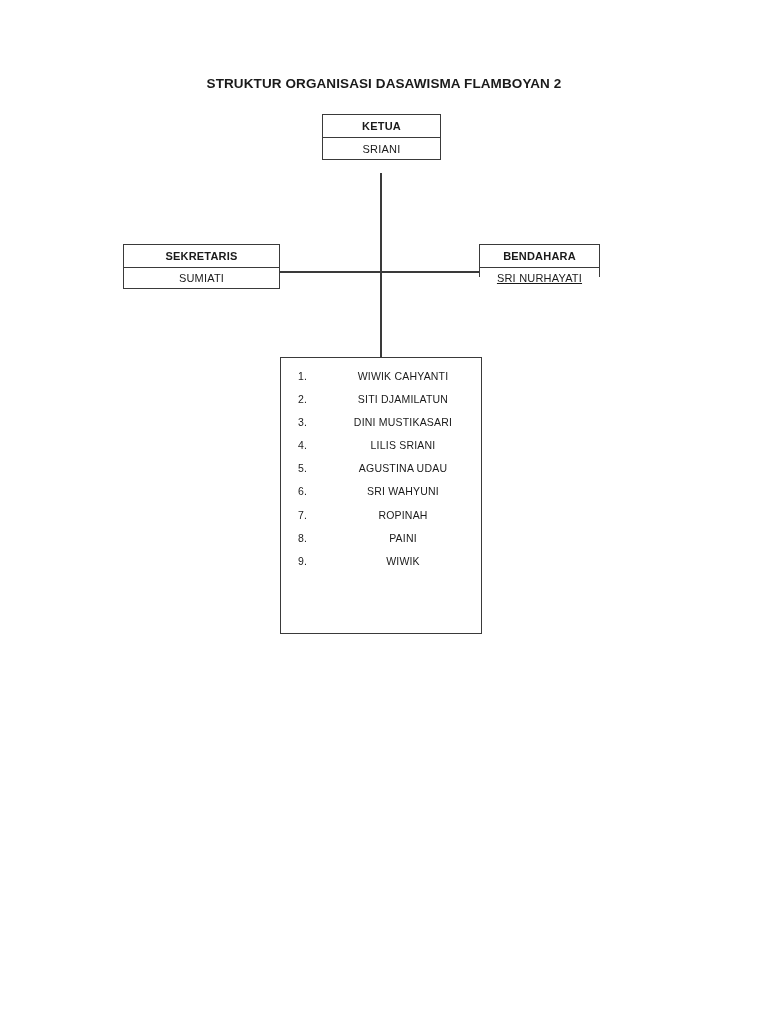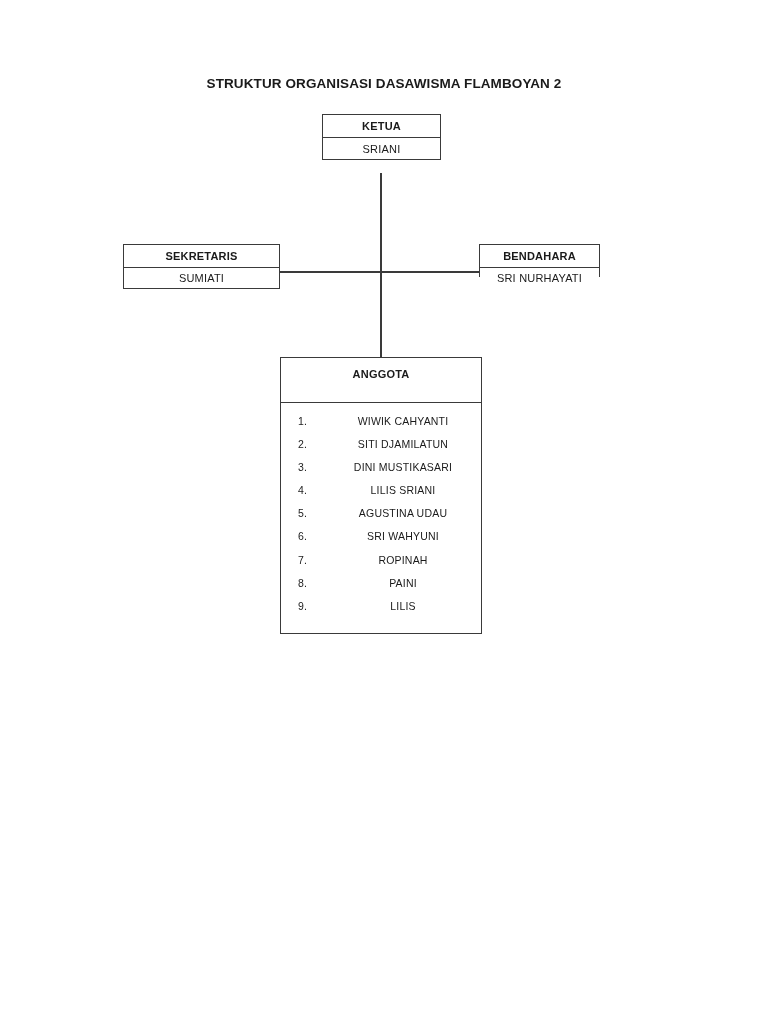--- a/index.html
+++ b/index.html
@@ -92,21 +92,21 @@
   #node-sekretaris .name-row  { height: 20px; }
 
   
   #node-bendahara {
     left: 479px;
     top: 244px;
     width: 121px;
     height: 33px;
   }
   #node-bendahara .title-row { height: 23px; }
-  #node-bendahara .name-row  { height: 20px; }
+  #node-bendahara .name-row  { height: 20px; text-decoration: underline; }
 
   
   #node-anggota {
     left: 280px;
     top: 357px;
     width: 202px;
     height: 277px;
   }
   #node-anggota .title-row {
     height: 45px;
@@ -177,21 +177,20 @@
     <div class="title-row">SEKRETARIS</div>
     <div class="name-row">SUMIATI</div>
   </div>
 
   <div class="node" id="node-bendahara">
     <div class="title-row">BENDAHARA</div>
     <div class="name-row">SRI NURHAYATI</div>
   </div>
 
   <div class="node" id="node-anggota">
-    <div class="title-row">ANGGOTA</div>
     <ul class="member-list" id="member-list">
         <li class="member-item">
           <span class="member-num">1.</span>
           <span class="member-name">WIWIK CAHYANTI</span>
         </li>
         <li class="member-item">
           <span class="member-num">2.</span>
           <span class="member-name">SITI DJAMILATUN</span>
         </li>
         <li class="member-item">
@@ -213,18 +212,18 @@
         <li class="member-item">
           <span class="member-num">7.</span>
           <span class="member-name">ROPINAH</span>
         </li>
         <li class="member-item">
           <span class="member-num">8.</span>
           <span class="member-name">PAINI</span>
         </li>
         <li class="member-item">
           <span class="member-num">9.</span>
-          <span class="member-name">LILIS</span>
+          <span class="member-name">WIWIK</span>
         </li>
       </ul>
   </div>
 
 </div>
 
 </body></html>

